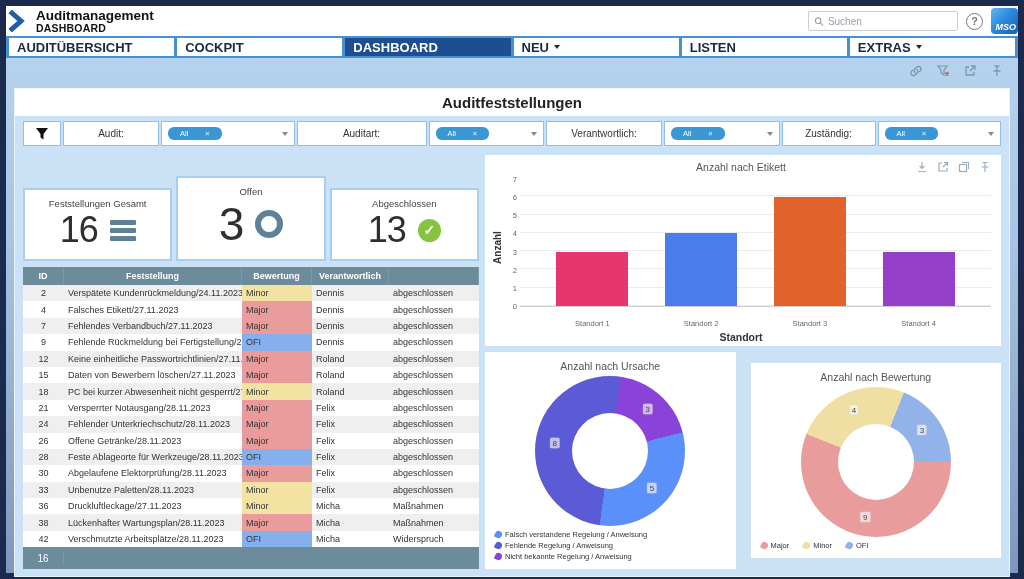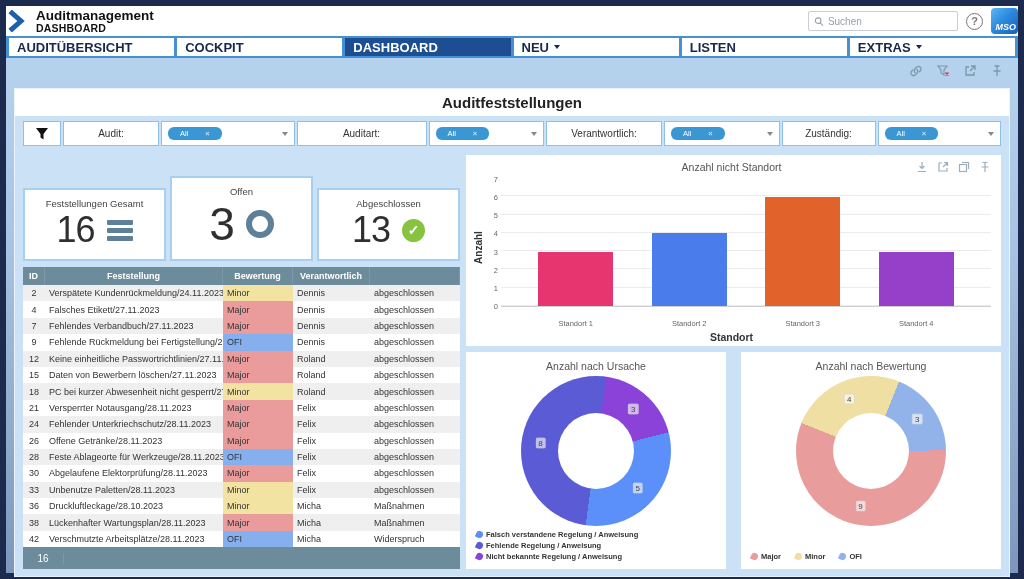--- a/index.html
+++ b/index.html
@@ -73,21 +73,21 @@
                font-weight:700; display:flex; align-items:center; justify-content:center; }
 
   
   .tbl-card { flex:1; background:#fff; position:relative; overflow:hidden; }
   .trow { display:flex; height:16.4px; align-items:stretch; }
   .trow:nth-child(even) { background:#EFEFEF; }
   .trow.hd { background:#6C8B9B; height:18px; }
   .tc { flex:none; display:flex; align-items:center; padding:0 4px; font-size:9px; color:#333;
         white-space:nowrap; overflow:hidden; }
   .trow.hd .tc { color:#fff; font-weight:700; font-size:9px; justify-content:center; border-right:1px solid #7D99A8; }
-  .c-id { width:22px; justify-content:center; }
+  .c-id { width:41px; justify-content:center; }
   .c-fest { width:178px; }
   .c-bew { width:70px; }
   .c-ver { width:77px; }
   .c-stat { width:90px; }
   .bew-minor { background:#F2E3A2; }
   .bew-major { background:#EA9C9C; }
   .bew-ofi   { background:#86AFEE; }
   .tfoot { position:absolute; bottom:0; left:0; right:0; height:22px; background:#6C8B9B; display:flex; align-items:center; }
   .tfoot .cnt { width:41px; text-align:center; color:#fff; font-size:10px; border-right:1px solid #7D99A8; }
 
@@ -104,29 +104,29 @@
             align-items:flex-end; padding-right:3px; font-size:7.5px; color:#666; transform:translateY(-4px); }
   .plot { flex:1; height:128px; border-bottom:1px solid #CFCFCF; position:relative;
           background-image:repeating-linear-gradient(to top,#EBEBEB 0 1px,transparent 1px 18.28px);
           display:flex; align-items:flex-end; padding:0 18px; }
   .slot { flex:1; display:flex; justify-content:center; align-items:flex-end; height:100%; }
   .bar { width:66%; }
   .xticks { display:flex; padding:0 18px; margin-left:29px; }
   .xticks .xt { flex:1; text-align:center; font-size:7.5px; color:#666; padding-top:4px; }
   .xaxis-title { text-align:center; font-size:10.5px; font-weight:700; color:#333; margin-top:3px; }
 
-  .donut-row { flex:1; display:flex; gap:15px; min-height:0; }
+  .donut-row { flex:1; display:flex; gap:15px; min-height:0;align-items:center; }
   .donut-card { flex:1; padding:8px 8px 4px 8px; display:flex; flex-direction:column; }
   .donut-box { position:relative; width:150px; height:150px; margin:4px auto 0 auto; }
   .donut { width:150px; height:150px; border-radius:50%; }
   .hole { position:absolute; inset:37px; background:#fff; border-radius:50%; }
   .seg-val { position:absolute; transform:translate(-50%,-50%); font-size:8px; color:#444;
              background:rgba(255,255,255,.62); padding:0 2px; border-radius:2px; border:1px solid rgba(200,200,200,.5); }
   .legend { display:flex; flex-wrap:wrap; column-gap:14px; row-gap:2px; margin-top:auto; padding:4px 2px; }
-  .litem { display:flex; align-items:center; gap:3px; font-size:7.5px; color:#333; white-space:nowrap;font-weight:bold; }
+  .litem { display:flex; align-items:center; gap:3px; font-size:7.5px; color:#333; white-space:nowrap; }
   .marker { width:7px; height:7px; border-radius:0 50% 50% 50%; transform:rotate(-65deg); flex:0 0 7px; }
 </style>
 </head>
 <body>
 
 <div class="page">
 <div class="inner">
 
   <div class="hdr">
     <svg class="logo-chv" viewBox="0 0 22 22">
@@ -363,21 +363,21 @@
               </div>
           <div class="trow">
                 <div class="tc c-id">33</div>
                 <div class="tc c-fest">Unbenutze Paletten/28.11.2023</div>
                 <div class="tc c-bew bew-minor">Minor</div>
                 <div class="tc c-ver">Felix</div>
                 <div class="tc c-stat">abgeschlossen</div>
               </div>
           <div class="trow">
                 <div class="tc c-id">36</div>
-                <div class="tc c-fest">Druckluftleckage/28.10.2023</div>
+                <div class="tc c-fest">Druckluftleckage/27.11.2023</div>
                 <div class="tc c-bew bew-minor">Minor</div>
                 <div class="tc c-ver">Micha</div>
                 <div class="tc c-stat">Maßnahmen</div>
               </div>
           <div class="trow">
                 <div class="tc c-id">38</div>
                 <div class="tc c-fest">Lückenhafter Wartungsplan/28.11.2023</div>
                 <div class="tc c-bew bew-major">Major</div>
                 <div class="tc c-ver">Micha</div>
                 <div class="tc c-stat">Maßnahmen</div>
@@ -391,21 +391,21 @@
               </div>
           <div class="tfoot">
             <span class="cnt">16</span>
           </div>
         </div>
       </div>
 
       <div class="col-right">
 
         <div class="chart-card bar-card">
-          <div class="c-title">Anzahl nicht Standort</div>
+          <div class="c-title">Anzahl nach Etikett</div>
           <div class="c-icons">
             <svg class="cico" viewBox="0 0 12 12">
                   <path d="M6 1 V7 M3.5 5 L6 7.5 L8.5 5 M2 10.5 H10" fill="none" stroke="#9AAFC0" stroke-width="1.2"></path>
                 </svg>
             <svg class="cico" viewBox="0 0 12 12">
                   <path d="M5 2 H2 V10 H10 V7 M7 1.5 H10.5 V5 M10.5 1.5 L6 6" fill="none" stroke="#9AAFC0" stroke-width="1.2"></path>
                 </svg>
             <svg class="cico" viewBox="0 0 12 12">
                   <rect x="1.5" y="3.5" width="7" height="7" fill="none" stroke="#9AAFC0" stroke-width="1.2"></rect>
                   <path d="M4 1.5 H10.5 V8" fill="none" stroke="#9AAFC0" stroke-width="1.2"></path>

